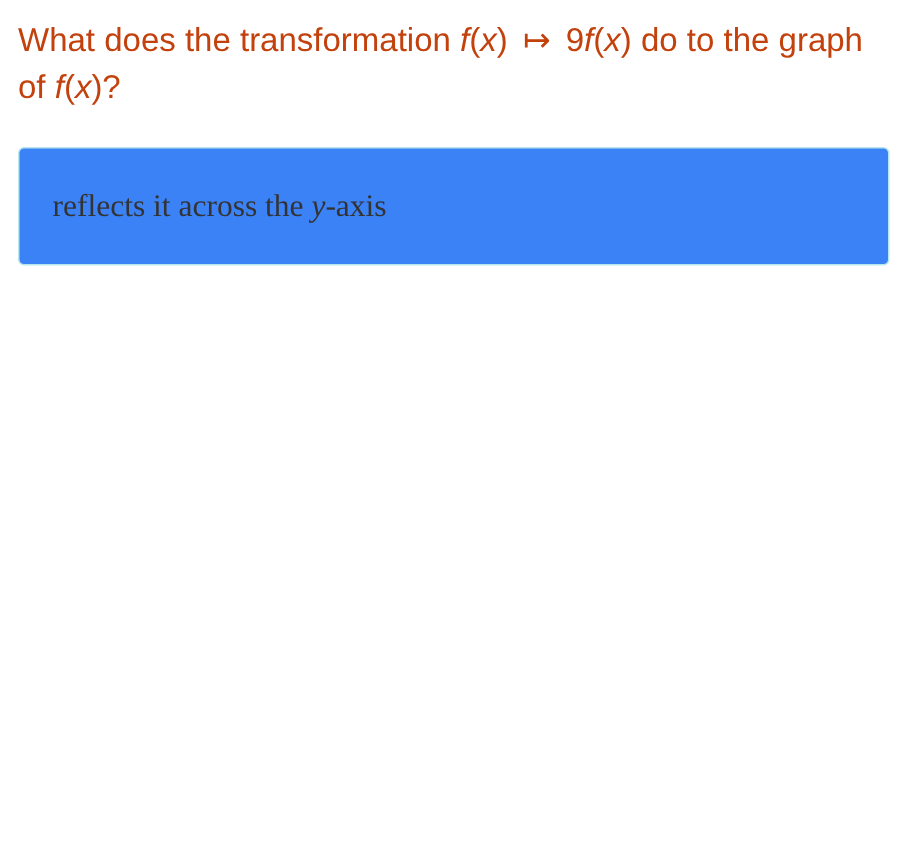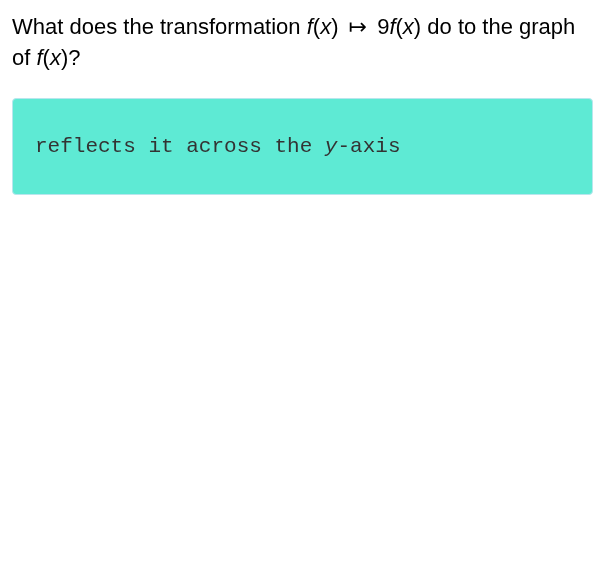--- a/index.html
+++ b/index.html
@@ -7,47 +7,47 @@
       padding: 0;
       box-sizing: border-box;
     }
     body {
       font-family: Verdana, Geneva, sans-serif;
       background: #ffffff;
       padding: 12px;
       width: 605px;
     }
     .question {
-      color: #000000;
+      color: #c2410c;
       font-size: 22px;
       line-height: 1.4;
       margin-bottom: 24px;
     }
     .italic {
       font-style: italic;
     }
     .arrow {
       display: inline-block;
       margin: 0 4px;
     }
     .options {
       display: flex;
       flex-direction: column;
       gap: 16px;
     }
     .option {
       border: 1.5px solid #b8e6ed;
       border-radius: 4px;
-      padding: 36px 22px;
-      background: #5eead4;
+      padding: 26px 22px;
+      background: #3b82f6;
       cursor: pointer;
       font-size: 21px;
       color: #333333;
       text-align: left;
-      font-family: Liberation Mono, monospace;
+      font-family: Liberation Serif, serif;
     }
   </style>
 </head>
 <body>
 
 <div class="question">
   <span>What does the transformation </span><span class="italic">f</span><span>(</span><span class="italic">x</span><span>)</span>
   <span class="arrow">↦</span><span> 9</span><span class="italic">f</span><span>(</span><span class="italic">x</span><span>)</span><span> do to the graph of </span><span class="italic">f</span><span>(</span><span class="italic">x</span><span>)?</span>
 </div>
 

